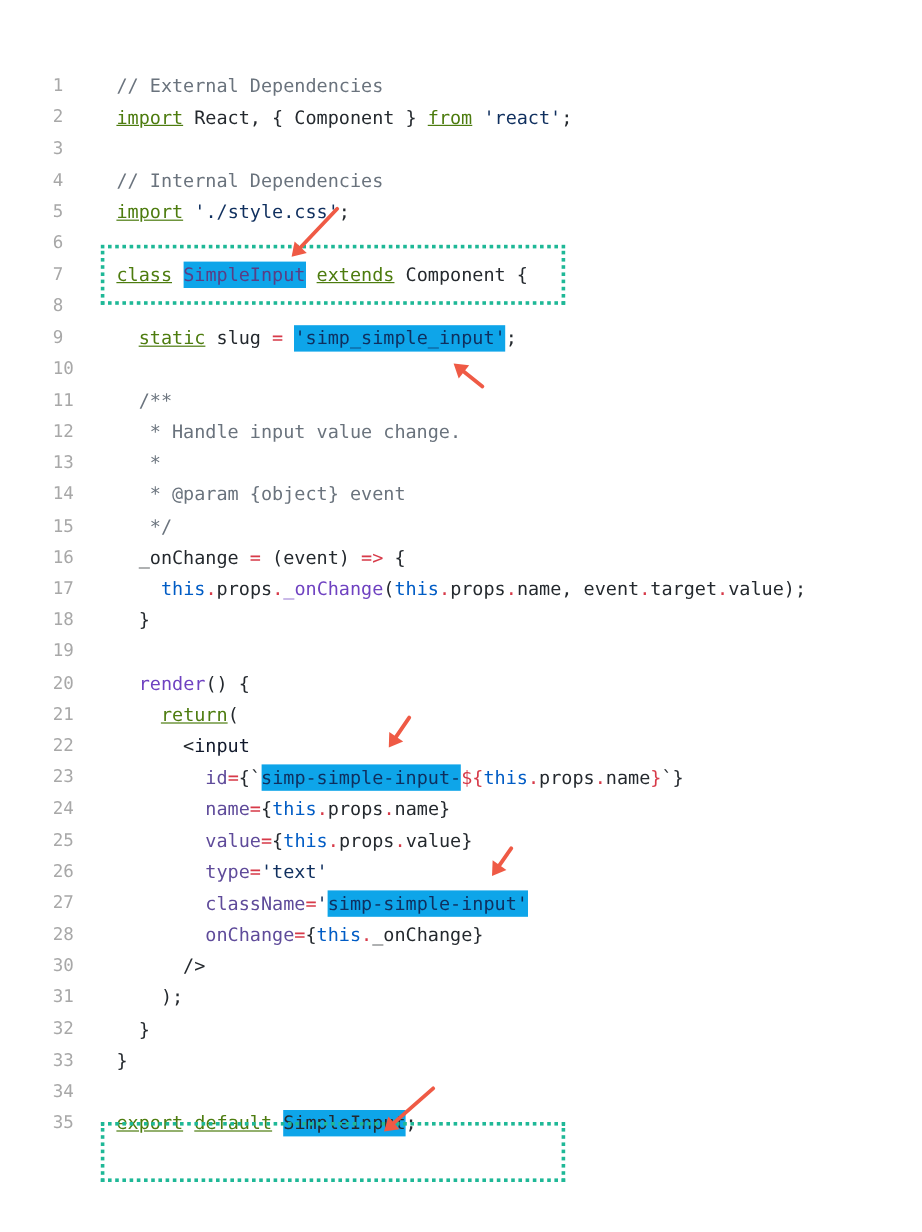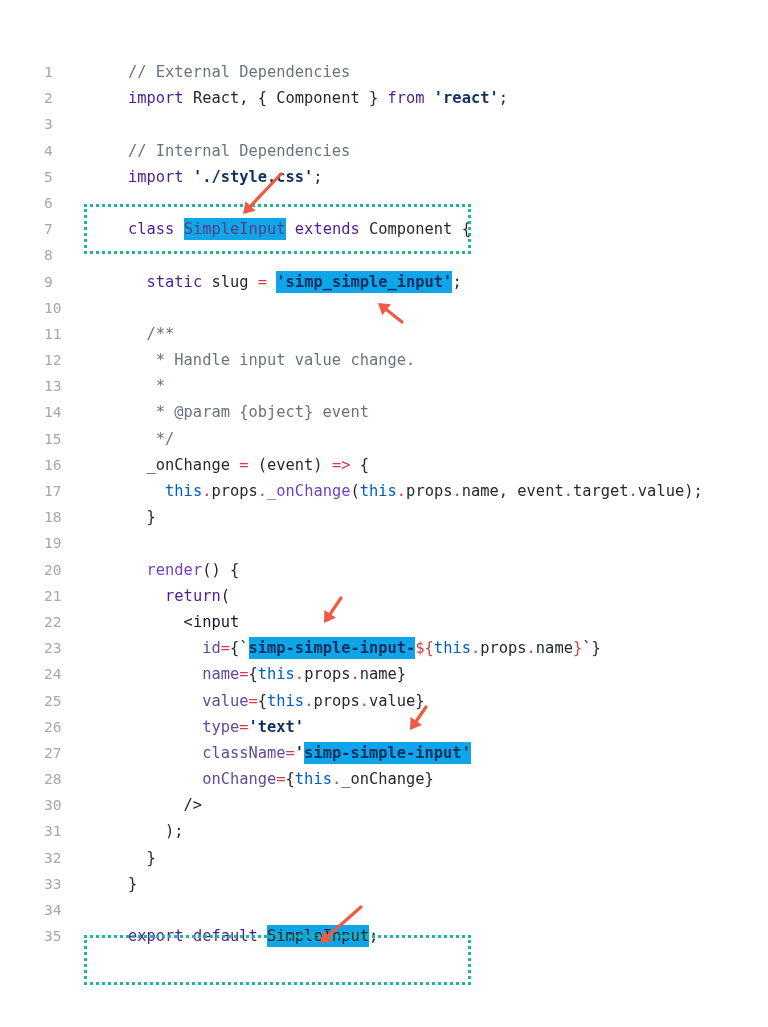--- a/index.html
+++ b/index.html
@@ -7,24 +7,24 @@
   .code {
     position: absolute; left: 0; top: 59px; width: 768px;
     font-family: "DejaVu Sans Mono", "Liberation Mono", monospace;
     font-size: 15.4px;
   }
   .line { position: relative; height: 26.2px; line-height: 26.2px; white-space: pre; }
   .ln {
     position: absolute; left: 44px; width: 30px; text-align: left;
     color: #a8a8a8; font-size: 14.6px;
   }
-  .src { position: absolute; left: 97px; color: #24292e; margin-left: 31px; }
+  .src { position: absolute; left: 97px; color: #24292e; }
   .t-comment { color: #6a737d; }
-  .t-kw { color: #4c1d95; }
-  .t-str { color: #0f2f5e; font-weight: bold; }
+  .t-kw { color: #4d7c0f; text-decoration: underline; }
+  .t-str { color: #0f2f5e; }
   .t-plain { color: #24292e; }
   .t-cls { color: #5a3e85; }
   .t-fn { color: #6f42c1; }
   .t-this { color: #005cc5; }
   .t-op { color: #d73a49; }
   .t-tag { color: #0f172a; }
   .t-attr { color: #5f4b9a; }
   .hl { background: #0ea5e9; padding: 2px 0; }
   .box {
     position: absolute; border: 3px dotted #1fb897; box-sizing: border-box;

